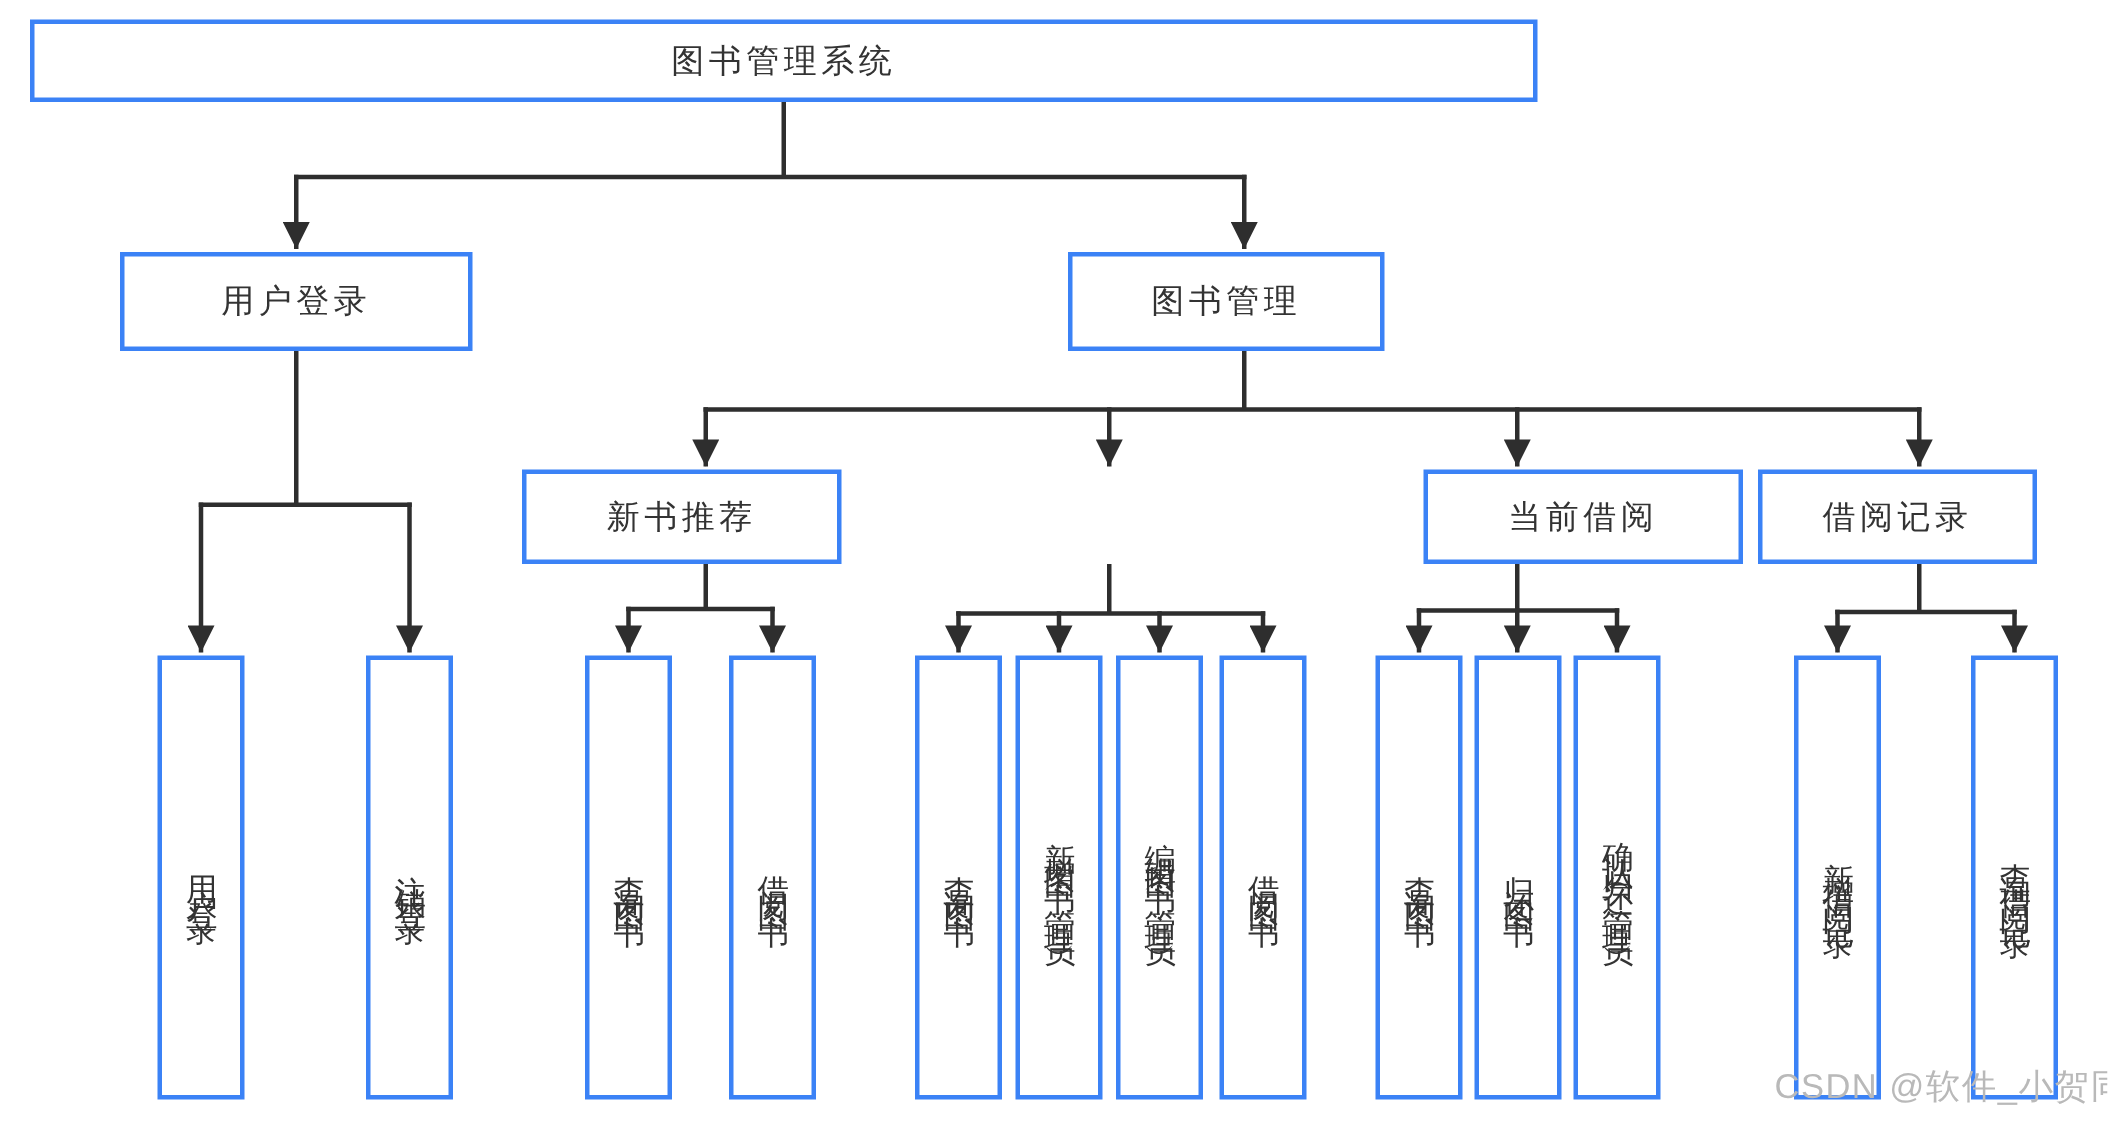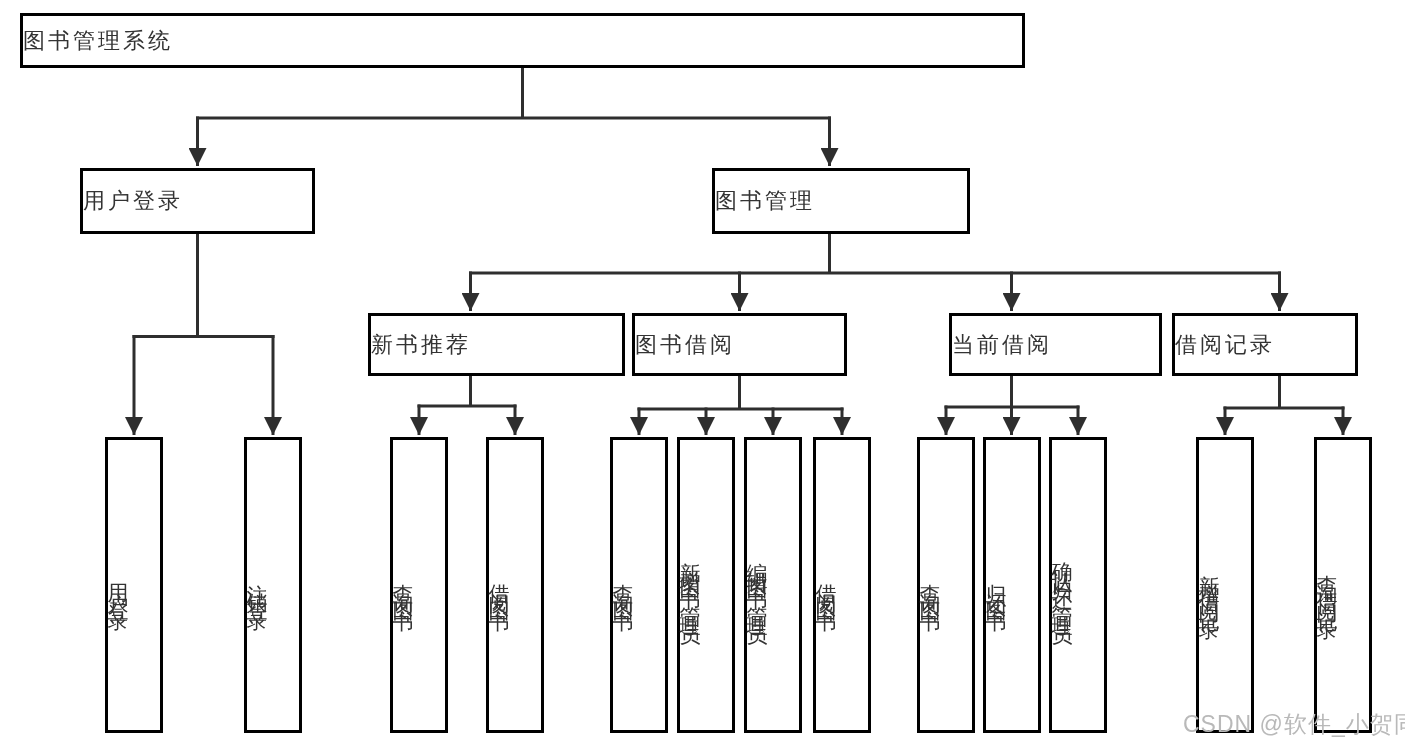--- a/index.html
+++ b/index.html
@@ -20,24 +20,25 @@
     position: absolute;
     left: 0;
     top: 0;
     width: 1405px;
     height: 747px;
     pointer-events: none;
   }
   .node {
     position: absolute;
     box-sizing: border-box;
-    border: 3px solid #000000;
+    border: 3px solid #3b82f6;
     background: #ffffff;
     display: flex;
     align-items: center;
+    justify-content: center;
   }
   .hlabel {
     font-size: 22px;
     letter-spacing: 3px;
     white-space: nowrap;
     line-height: 1;
   }
   .leaf {
     top: 437px;
     width: 58px;
@@ -46,22 +47,22 @@
   .vlabel {
     writing-mode: vertical-rl;
     text-orientation: mixed;
     font-size: 21px;
     letter-spacing: 9px;
     line-height: 1;
   }
   
   .n-root { left: 20px;  top: 13px;  width: 1005px; height: 55px; }
   .n-l2a  { left: 80px;  top: 168px; width: 235px;  height: 66px; }
-  .n-l2b  { left: 712px; top: 168px; width: 258px;  height: 66px; }
-  .n-l3a  { left: 368px; top: 313px; width: 257px;  height: 63px; }
+  .n-l2b  { left: 712px; top: 168px; width: 211px;  height: 66px; }
+  .n-l3a  { left: 348px; top: 313px; width: 213px;  height: 63px; }
   .n-l3b  { left: 632px; top: 313px; width: 215px;  height: 63px; }
   .n-l3c  { left: 905px; top: 313px; width: 213px;  height: 63px; margin-left: 44px; }
   .n-l3d  { left: 1172px; top: 313px; width: 186px; height: 63px; }
   .n-u1 { left: 105px; }
   .n-u2 { left: 244px; }
   .n-n1 { left: 390px; }
   .n-n2 { left: 486px; }
   .n-b1 { left: 610px; }
   .n-b2 { left: 677px; }
   .n-b3 { left: 744px; }
@@ -154,23 +155,20 @@
   <div class="node n-l2a">
     <span class="hlabel">用户登录</span>
   </div>
   <div class="node n-l2b">
     <span class="hlabel">图书管理</span>
   </div>
 
   <div class="node n-l3a">
     <span class="hlabel">新书推荐</span>
   </div>
-  <div class="node n-l3b">
-    <span class="hlabel">图书借阅</span>
-  </div>
   <div class="node n-l3c">
     <span class="hlabel">当前借阅</span>
   </div>
   <div class="node n-l3d">
     <span class="hlabel">借阅记录</span>
   </div>
 
   <div class="node leaf n-u1">
     <span class="vlabel">用户登录</span>
   </div>

